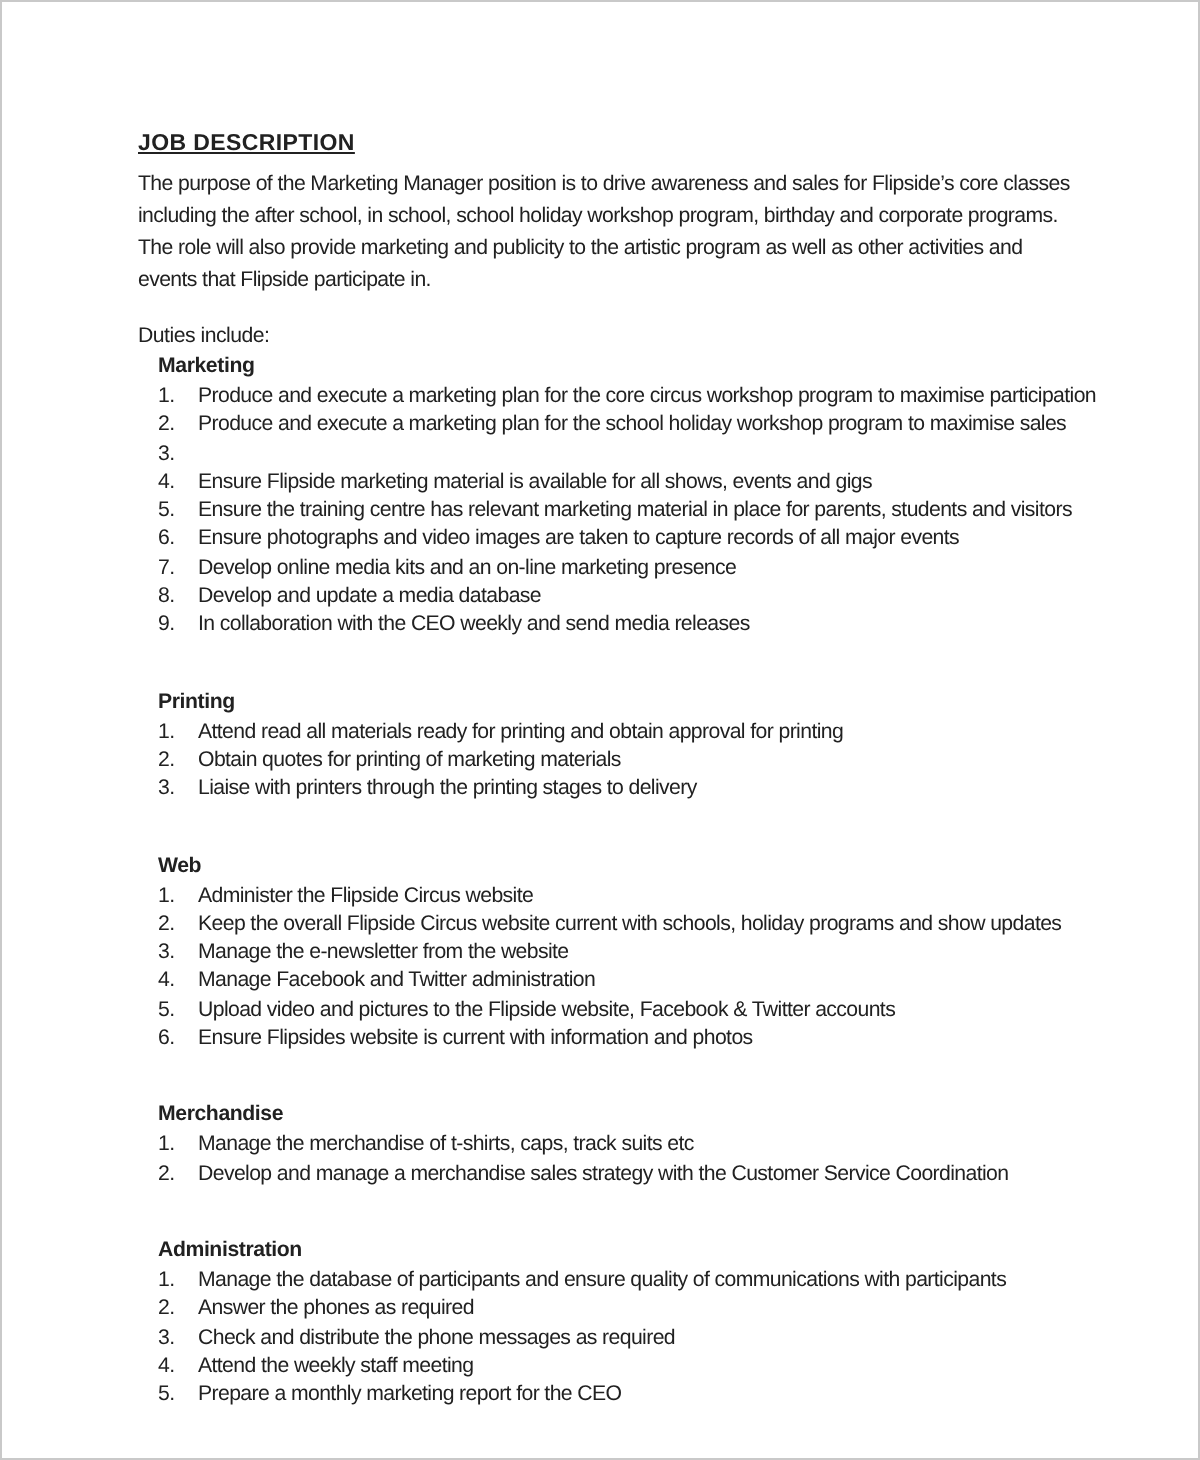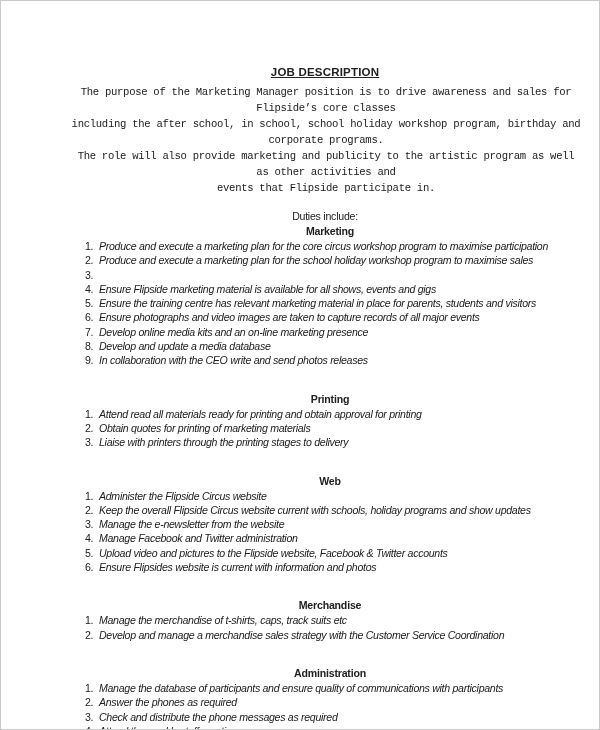--- a/index.html
+++ b/index.html
@@ -9,40 +9,38 @@
   }
   .page {
     box-sizing: border-box;
     width: 600px;
     height: 730px;
     background: #ffffff;
     border: 1px solid #c9c9c9;
     overflow: hidden;
     font-family: "Liberation Sans", sans-serif;
     color: #212121;
-    text-align: center;
   }
   .content {
     padding: 63px 18px 0 68px;
   }
   .doc-title {
     font-size: 11.5px;
     font-weight: bold;
     text-decoration: underline;
     line-height: 16px;
     letter-spacing: 0.2px;
   }
   .intro {
     margin-top: 4px;
     width: 514px;
     font-size: 10.6px;
     line-height: 16px;
     letter-spacing: -0.3px;
     white-space: pre-line;
-    font-family: Liberation Mono, monospace;
   }
   .duties-label {
     margin-top: 13px;
     font-size: 10.6px;
     line-height: 15px;
     letter-spacing: -0.25px;
   }
   .sections {
     margin-left: 10px;
   }
@@ -61,21 +59,20 @@
     line-height: 14.3px;
     letter-spacing: -0.3px;
     white-space: nowrap;
   }
   .item .num {
     flex: 0 0 auto;
     min-width: 20px;
   }
   .item .txt {
     flex: 0 0 auto;
-    font-style: italic;
   }
 </style>
 </head>
 <body>
 
 <div class="page">
   <div class="content">
     <div class="doc-title">JOB DESCRIPTION</div>
     <div class="intro">The purpose of the Marketing Manager position is to drive awareness and sales for Flipside’s core classes
 including the after school, in school, school holiday workshop program, birthday and corporate programs.
@@ -111,21 +108,21 @@
           <div class="item">
             <span class="num">7.</span>
             <span class="txt">Develop online media kits and an on-line marketing presence</span>
           </div>
           <div class="item">
             <span class="num">8.</span>
             <span class="txt">Develop and update a media database</span>
           </div>
           <div class="item">
             <span class="num">9.</span>
-            <span class="txt">In collaboration with the CEO write and send photos releases</span>
+            <span class="txt">In collaboration with the CEO weekly and send media releases</span>
           </div>
         </div>
         <div class="section">
           <div class="section-heading">Printing</div>
           <div class="item">
             <span class="num">1.</span>
             <span class="txt">Attend read all materials ready for printing and obtain approval for printing</span>
           </div>
           <div class="item">
             <span class="num">2.</span>

